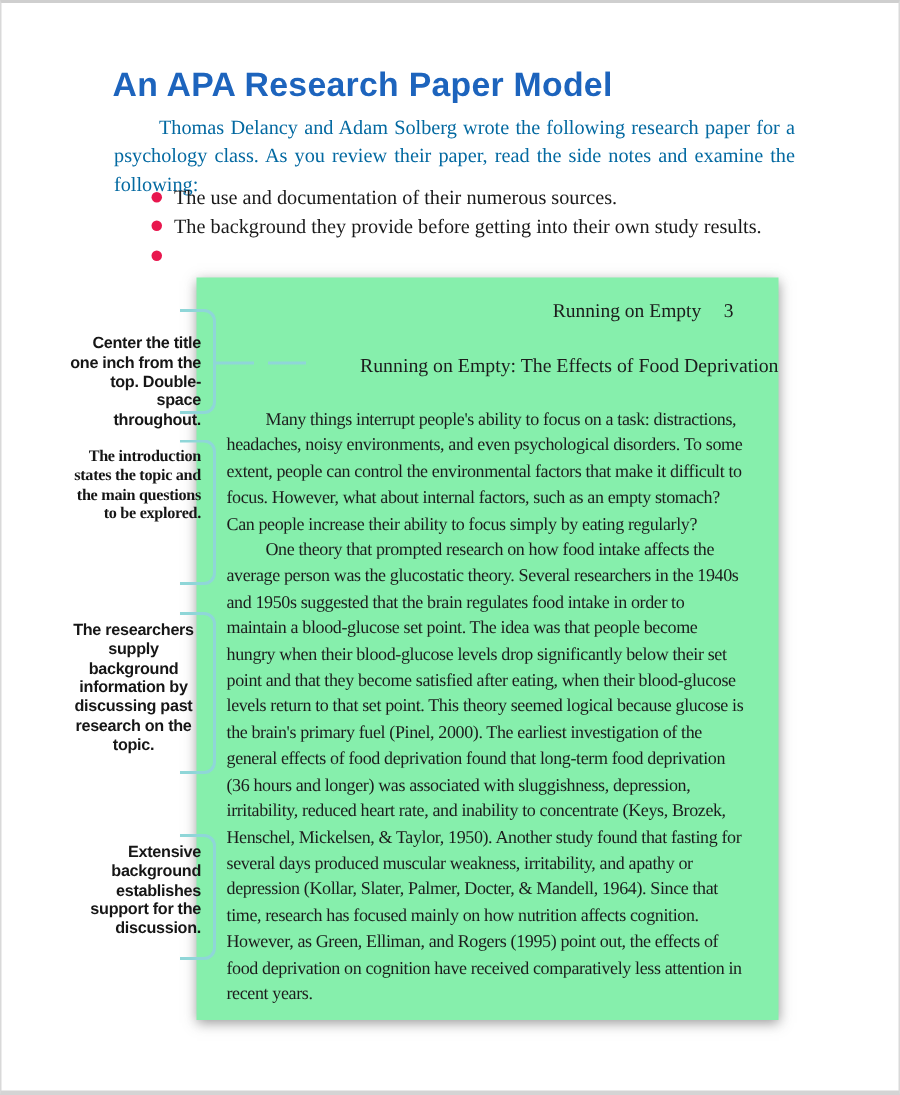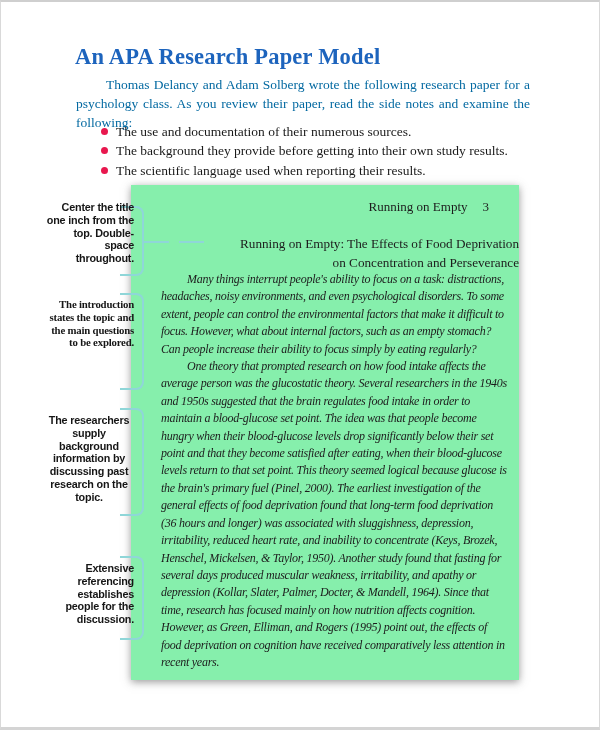--- a/index.html
+++ b/index.html
@@ -12,21 +12,21 @@
     border-bottom: 3px solid #d4d4d4;
     font-family: "Liberation Serif", "DejaVu Serif", serif;
     color: #1a1a1a;
     overflow: hidden;
   }
 
   
   .lesson-heading {
     position: absolute;
     left: 74px; top: 42px;
-    font-family: Liberation Serif, serif;
+    font-family: Liberation Sans, sans-serif;
     font-weight: bold;
     font-size: 22.5px;
     letter-spacing: 0.2px;
     color: #1d64bd;
   }
   .lesson-intro {
     position: absolute;
     left: 75px; top: 73px;
     width: 454px;
     font-size: 13.5px;
@@ -75,27 +75,26 @@
     position: absolute;
     top: 50px; left: 0;
     width: 100%;
     text-align: right;
     font-size: 13.2px;
     line-height: 18.5px;
     color: #1c1c1c;
   }
   .paper-body {
     position: absolute;
-    top: 86px; left: 30px;
+    top: 86px; left: 20px;
     width: 346px;
     font-size: 12px;
     letter-spacing: -0.25px;
     line-height: 17.4px;
     color: #1c1c1c;
-    font-style: italic;
   }
   .paper-body p { text-indent: 26px; }
 
   
   .note-text {
     position: absolute;
     width: 90px;
     text-align: right;
     font-family: "Liberation Sans", "DejaVu Sans", sans-serif;
     font-weight: bold;
@@ -107,21 +106,21 @@
   }
   .note-bracket {
     position: absolute;
     width: 24px;
     border: 2px solid #8fd6d8;
     border-left: none;
     border-radius: 0 8px 8px 0;
     background: transparent;
     z-index: 2;
   }
-  .note1-text    { left: 43px;  top: 199px; }
+  .note1-text    { left: 43px;  top: 221px; }
   .note1-bracket { left: 119px; top: 204px; height: 70px; }
   .note2-text    { left: 43px;  top: 296px; font-family: Liberation Serif, serif; }
   .note2-bracket { left: 119px; top: 291px; height: 97px; }
   .note3-text    { left: 43px;  top: 412px; text-align: center; }
   .note3-bracket { left: 119px; top: 406px; height: 108px; }
   .note4-text    { left: 43px;  top: 560px; }
   .note4-bracket { left: 119px; top: 554px; height: 84px; }
 
   .callout-connector {
     position: absolute;
@@ -144,42 +143,40 @@
   <li class="bullet-row">
     <span class="bullet-dot"></span>
     <span>The use and documentation of their numerous sources.</span>
   </li>
   <li class="bullet-row">
     <span class="bullet-dot"></span>
     <span>The background they provide before getting into their own study results.</span>
   </li>
   <li class="bullet-row">
     <span class="bullet-dot"></span>
-    <span>The scientific language used when reporting their results.</span>
   </li>
 </ul>
 
 <div class="paper-card">
   <div class="running-head">
     <span>Running on Empty</span><span class="page-number">3</span>
   </div>
   <div class="paper-title">
     <div>Running on Empty: The Effects of Food Deprivation</div>
-    <div>on Concentration and Perseverance</div>
   </div>
   <div class="paper-body">
     <p>Many things interrupt people's ability to focus on a task: distractions, headaches, noisy environments, and even psychological disorders.  To some extent, people can control the environmental factors that make it difficult to focus.  However, what about internal factors, such as an empty stomach?  Can people increase their ability to focus simply by eating regularly?</p>
     <p>One theory that prompted research on how food intake affects the average person was the glucostatic theory.  Several researchers in the 1940s and 1950s suggested that the brain regulates food intake in order to maintain a blood-glucose set point.  The idea was that people become hungry when their blood-glucose levels drop significantly below their set point and that they become satisfied after eating, when their blood-glucose levels return to that set point.  This theory seemed logical because glucose is the brain's primary fuel (Pinel, 2000).  The earliest investigation of the general effects of food deprivation found that long-term food deprivation (36 hours and longer) was associated with sluggishness, depression, irritability, reduced heart rate, and inability to concentrate (Keys, Brozek, Henschel, Mickelsen, &amp; Taylor, 1950).  Another study found that fasting for several days produced muscular weakness, irritability, and apathy or depression (Kollar, Slater, Palmer, Docter, &amp; Mandell, 1964).  Since that time, research has focused mainly on how nutrition affects cognition.  However, as Green, Elliman, and Rogers (1995) point out, the effects of food deprivation on cognition have received comparatively less attention in recent years.</p>
   </div>
 </div>
 
 <div class="note-text note1-text">Center the title one inch from the top. Double-space throughout.</div>
 <div class="note-bracket note1-bracket"></div>
 <div class="callout-connector"></div>
 
 <div class="note-text note2-text">The introduction states the topic and the main questions to be explored.</div>
 <div class="note-bracket note2-bracket"></div>
 
 <div class="note-text note3-text">The researchers supply background information by discussing past research on the topic.</div>
 <div class="note-bracket note3-bracket"></div>
 
-<div class="note-text note4-text">Extensive referencing establishes people for the discussion.</div>
+<div class="note-text note4-text">Extensive background establishes support for the discussion.</div>
 <div class="note-bracket note4-bracket"></div>
 
 </body></html>

